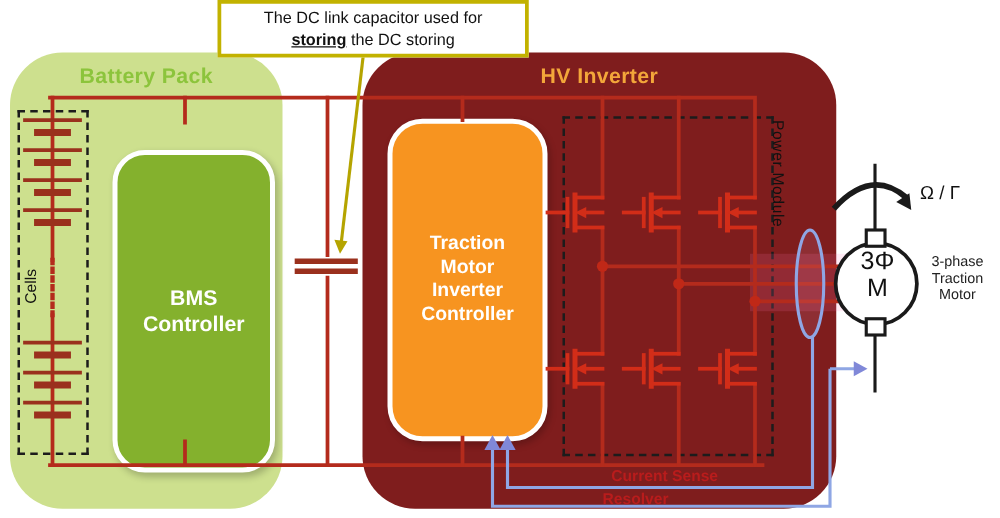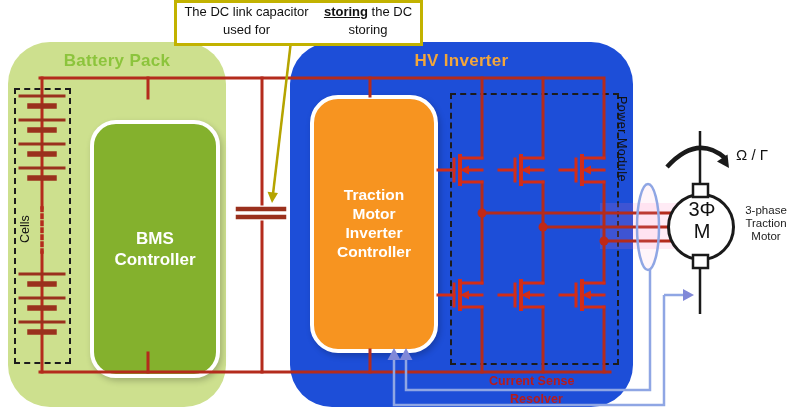--- a/index.html
+++ b/index.html
@@ -4,50 +4,50 @@
 <style>
   html,body{margin:0;padding:0;background:#fff;}
   #canvas{
     position:relative;width:800px;height:414px;overflow:hidden;background:#fff;
     font-family:"Liberation Sans","DejaVu Sans",sans-serif;
   }
   .abs{position:absolute;}
   
   .container{border-radius:42px;}
   #battery-container{left:8px;top:42px;width:218px;height:365px;background:#cde08e;}
-  #hv-container{left:290px;top:42px;width:343px;height:365px;background:#1d4ed8;}
+  #hv-container{left:290px;top:42px;width:379px;height:365px;background:#7f1d1d;}
   .container-title{top:9px;left:0;right:0;text-align:center;font-weight:bold;font-size:17px;letter-spacing:.3px;}
   #battery-title{color:#8cc43c;}
   #hv-title{color:#f3a63a;}
   
   .dashedbox{border:2.5px dashed #1c1c1c;background:transparent;}
   #cells-box{left:14px;top:88px;width:53px;height:272px;}
   #pm-box{left:450px;top:93px;width:165px;height:268px;}
   
   .ctrlbox{border:4px solid #ffffff;box-shadow:2px 3px 6px rgba(0,0,0,.22);
     display:flex;align-items:center;justify-content:center;text-align:center;
     color:#fff;font-weight:bold;white-space:pre-line;}
   #bms-box{left:90px;top:98px;width:122px;height:250px;background:#84b12d;border-radius:26px;font-size:17px;line-height:1.25;margin-top:22px;}
   #tmic-box{left:310px;top:95px;width:120px;height:250px;background:#f79420;border-radius:28px;font-size:15.5px;line-height:1.22;}
   
   #cells-label{left:18px;top:243px;transform:rotate(-90deg);transform-origin:0 0;font-size:12.5px;color:#111;}
   #pm-label{left:615px;top:96px;writing-mode:vertical-rl;font-size:12.5px;color:#111;letter-spacing:.5px;}
   
   #callout{left:174px;top:0;width:243px;height:40px;background:#fff;border:3px solid #c2b200;
-    z-index:6;display:flex;justify-content:center;text-align:center;
+    z-index:6;display:flex;flex-direction:column;justify-content:center;text-align:center;
     font-size:13px;color:#111;line-height:1.35;}
   #callout .em{font-weight:bold;text-decoration:underline;}
   
   #motor-text{left:667px;top:198px;width:70px;text-align:center;font-size:20px;line-height:1.1;color:#111;white-space:pre-line;z-index:5;}
   #motor-caption{left:737px;top:204px;width:58px;text-align:center;font-size:11.5px;line-height:1.12;color:#222;white-space:pre-line;}
   #omega-label{left:736px;top:146px;font-size:15px;color:#111;}
   
   .fb-label{color:#b91c1c;font-weight:bold;font-size:12.5px;z-index:5;}
   #cs-label{left:489px;top:374px;}
-  #res-label{left:510px;top:392px;text-align:right;}
+  #res-label{left:482px;top:392px;text-align:right;}
   
   #wires{left:0;top:0;z-index:4;pointer-events:none;}
   .z2{z-index:2;} .z3{z-index:3;}
 </style>
 </head>
 <body>
 
 <div id="canvas">
 
   <div class="abs container z2" id="battery-container">

